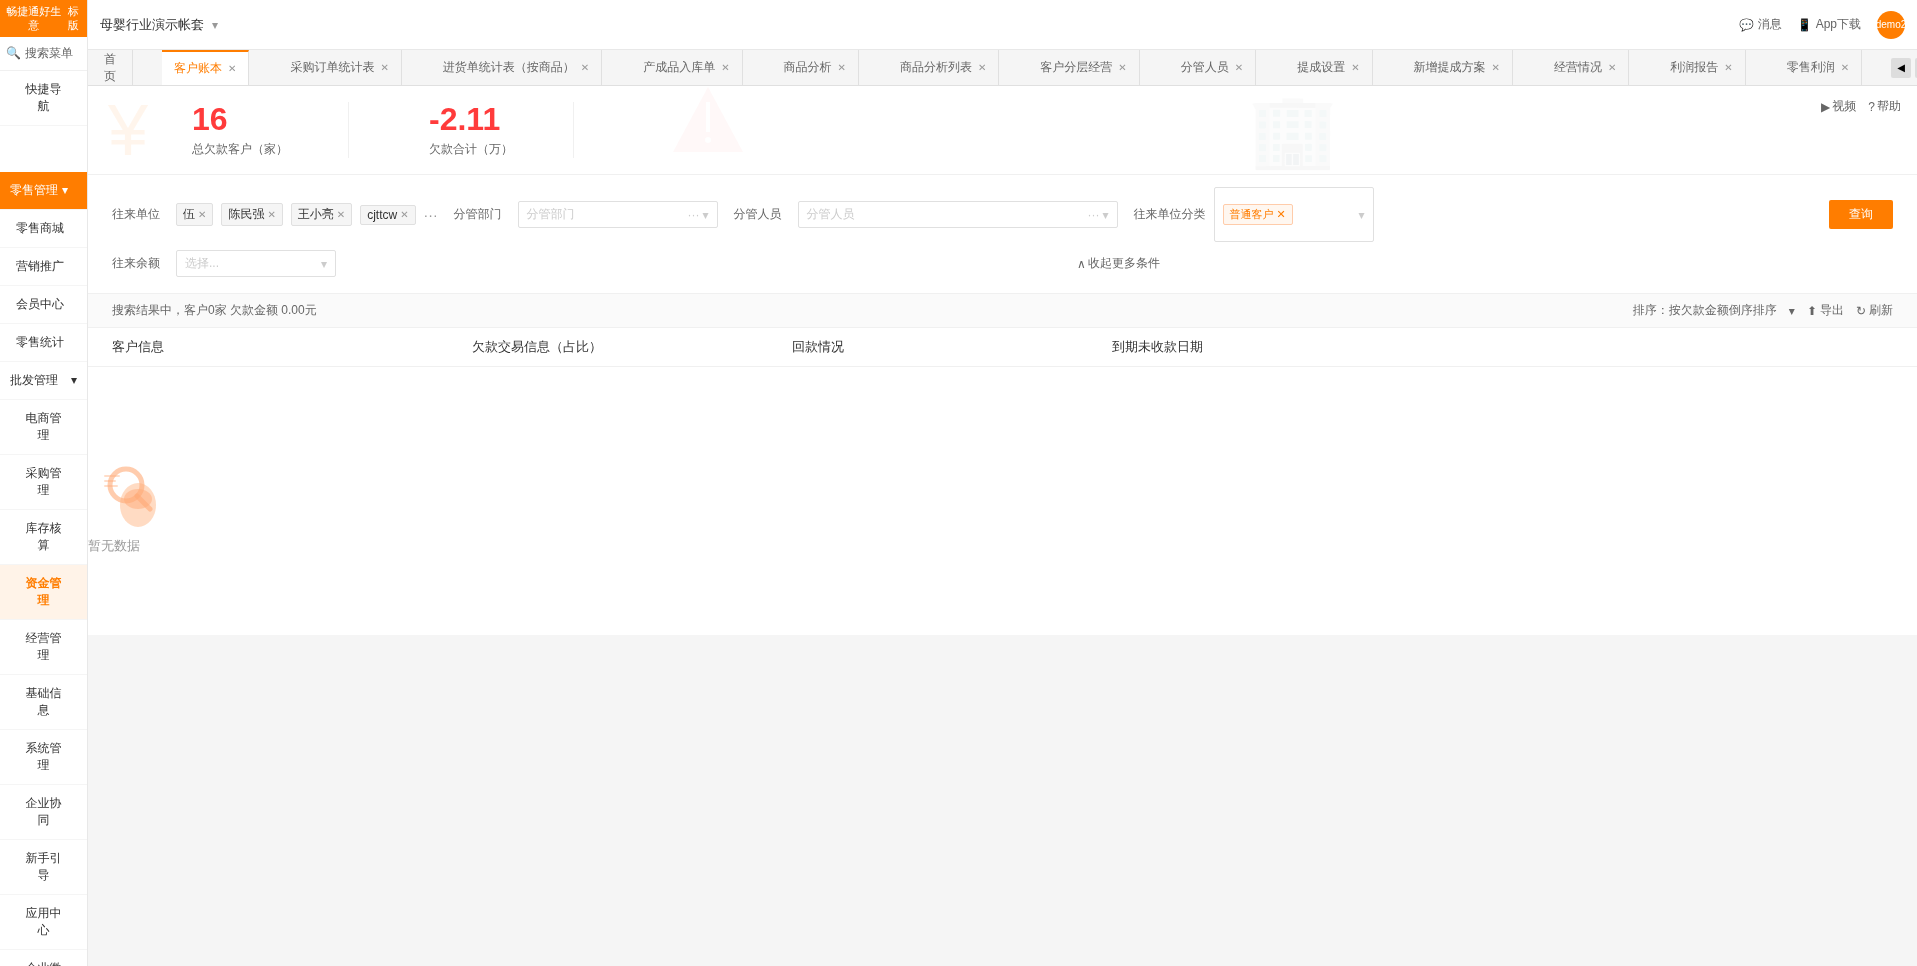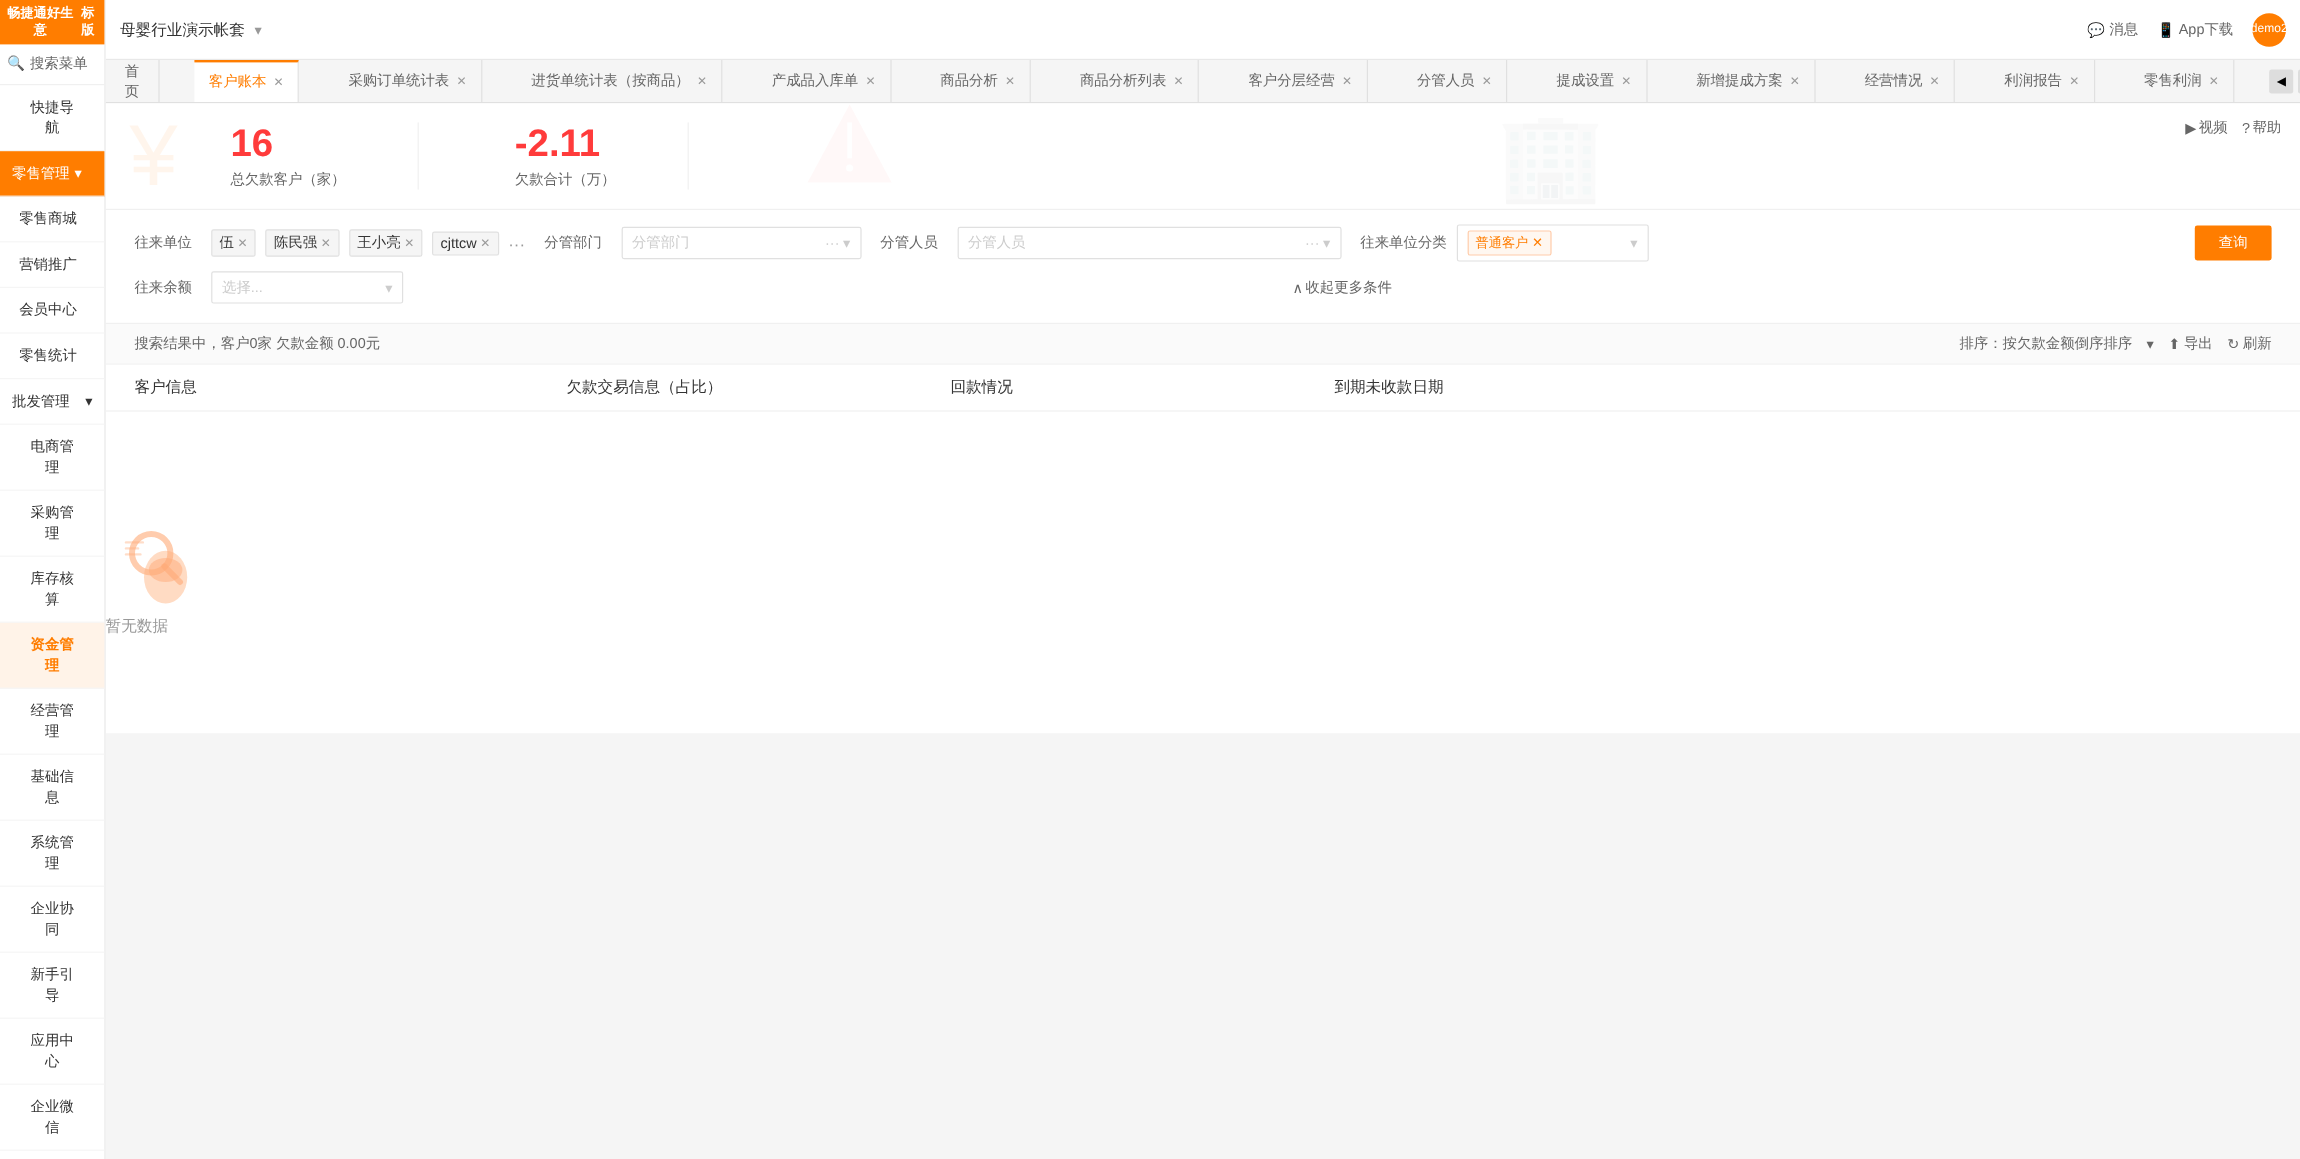--- a/index.html
+++ b/index.html
@@ -14,21 +14,21 @@
       border-right: 1px solid #e8e8e8;
       flex-shrink: 0;
     }
     .sidebar-logo {
       background: #ff7d00;
       height: 50px;
       display: flex;
       justify-content: center;
       color: #fff;
       font-size: 11px;
-      font-weight: bold;
+      font-weight: normal;
       padding: 4px;
       text-align: center;
       line-height: 1.3;
     }
     .sidebar-search {
       padding: 8px 6px;
       font-size: 12px;
       color: #666;
       border-bottom: 1px solid #f0f0f0;
       cursor: pointer;
@@ -258,21 +258,21 @@
       border-radius: 2px;
       padding: 6px 20px;
       font-size: 12px;
       cursor: pointer;
       margin-left: auto;
     }
     .filter-select-tag {
       background: #fff;
       border: 1px solid #e0e0e0;
       border-radius: 2px;
-      padding: 4px 8px;
+      padding: 16px 8px;
       font-size: 12px;
       min-width: 180px;
       display: flex;
       align-items: center;
       gap: 20px;
       cursor: pointer;
     }
     .customer-type-tag {
       background: #fff7f0;
       border: 1px solid #ffccaa;
@@ -369,21 +369,21 @@
       <br>
       <span>标版</span>
   </div>
   <div class="sidebar-search">
     <span>🔍</span>
     <span>搜索菜单</span>
   </div>
   <div class="sidebar-nav-item">
     <span>快捷导航</span>
   </div>
-  <div class="sidebar-nav-item active" style="justify-content:flex-start; padding:10px 10px; background:#ff7d00; color:#fff;">
+  <div class="sidebar-nav-item active" style="justify-content:flex-start; padding:10px 10px; background:#ff7d00; color:#fff;margin-top:46px;">
     <span>零售管理</span>
     <span>▾</span>
   </div>
   <div class="sidebar-nav-item" style="padding-left:16px;align-items:center;">
     <span>零售商城</span>
   </div>
   <div class="sidebar-nav-item" style="padding-left:16px;">
     <span>营销推广</span>
   </div>
   <div class="sidebar-nav-item" style="padding-left:16px;">

